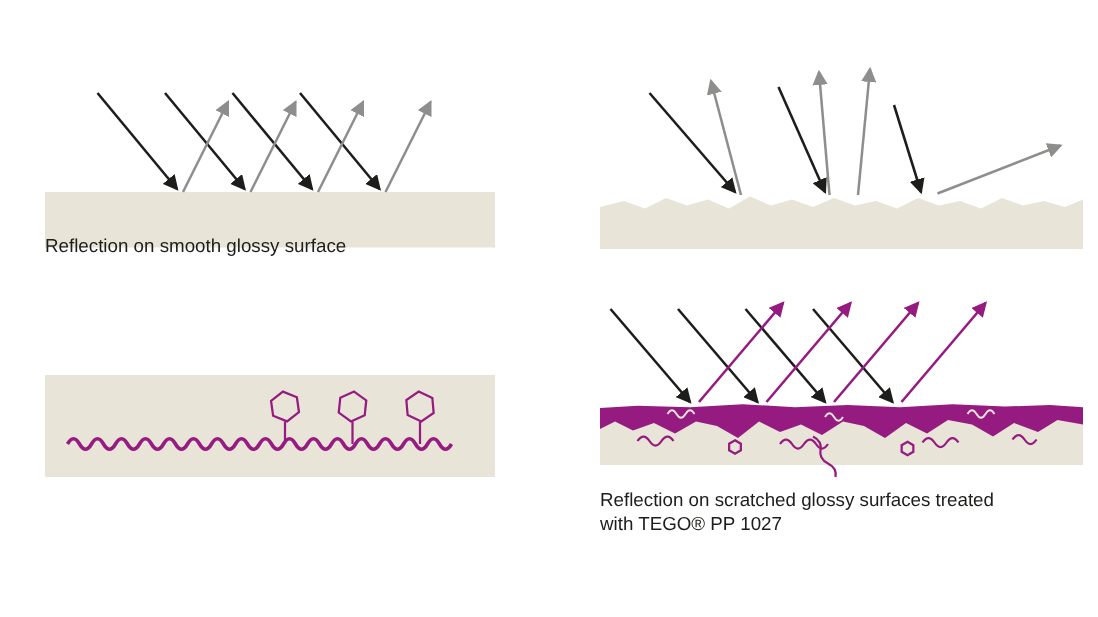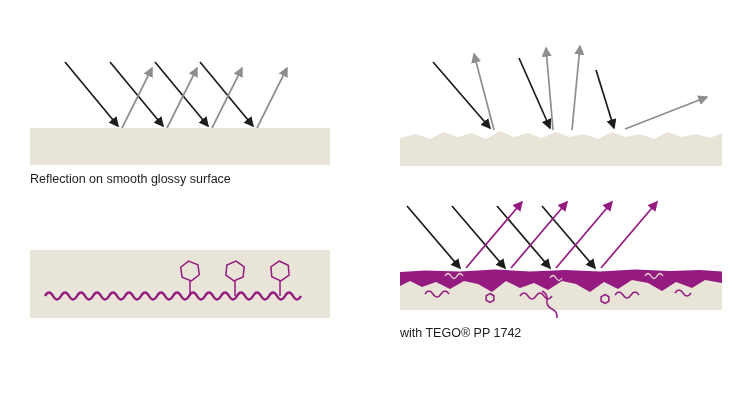--- a/index.html
+++ b/index.html
@@ -59,21 +59,21 @@
       <line x1="125" y1="10" x2="178" y2="74" class="ray ray-black" marker-end="url(#head-black)"></line>
       <line x1="170" y1="10" x2="223" y2="74" class="ray ray-black" marker-end="url(#head-black)"></line>
     </g>
     <g>
       <line x1="92" y1="76" x2="122" y2="16" class="ray ray-gray" marker-end="url(#head-gray)"></line>
       <line x1="137" y1="76" x2="167" y2="16" class="ray ray-gray" marker-end="url(#head-gray)"></line>
       <line x1="182" y1="76" x2="212" y2="16" class="ray ray-gray" marker-end="url(#head-gray)"></line>
       <line x1="227" y1="76" x2="257" y2="16" class="ray ray-gray" marker-end="url(#head-gray)"></line>
     </g>
   </svg>
-  <div class="caption" style="left:30px; top:171px; width:300px">Reflection on smooth glossy surface</div>
+  <div class="caption" style="left:30px; top:156px; width:300px">Reflection on smooth glossy surface</div>
 
   <svg class="illus" style="left:400px; top:42px" width="322" height="126">
     <polygon class="surface" points="0,96 16,92 30,97 44,90 58,95 72,91 86,97 100,89 114,95 128,91 142,96 156,90 170,95 184,92 198,97 212,90 226,95 240,92 254,97 268,90 282,95 296,92 310,96 322,91 322,124 0,124"></polygon>
     <g>
       <line x1="33" y1="20" x2="90" y2="86" class="ray ray-black" marker-end="url(#head-black)"></line>
       <line x1="119" y1="16" x2="150" y2="86" class="ray ray-black" marker-end="url(#head-black)"></line>
       <line x1="196" y1="28" x2="214" y2="86" class="ray ray-black" marker-end="url(#head-black)"></line>
     </g>
     <g>
       <line x1="94" y1="88" x2="74" y2="12" class="ray ray-gray" marker-end="url(#head-gray)"></line>
@@ -122,16 +122,17 @@
       <line x1="142" y1="10" x2="195" y2="72" class="ray ray-black" marker-end="url(#head-black)"></line>
     </g>
     <g>
       <line x1="66" y1="72" x2="122" y2="6" class="ray ray-magenta" marker-end="url(#head-magenta)"></line>
       <line x1="111" y1="72" x2="167" y2="6" class="ray ray-magenta" marker-end="url(#head-magenta)"></line>
       <line x1="156" y1="72" x2="212" y2="6" class="ray ray-magenta" marker-end="url(#head-magenta)"></line>
       <line x1="201" y1="72" x2="257" y2="6" class="ray ray-magenta" marker-end="url(#head-magenta)"></line>
     </g>
   </svg>
   <div class="caption" style="left:400px; top:325px; width:330px">
-    <div>with TEGO® PP 1742</div>
+    <div>Reflection on scratched glossy surfaces treated</div>
+    <div>with TEGO® PP 1027</div>
   </div>
 
 </div>
 
 </body></html>

